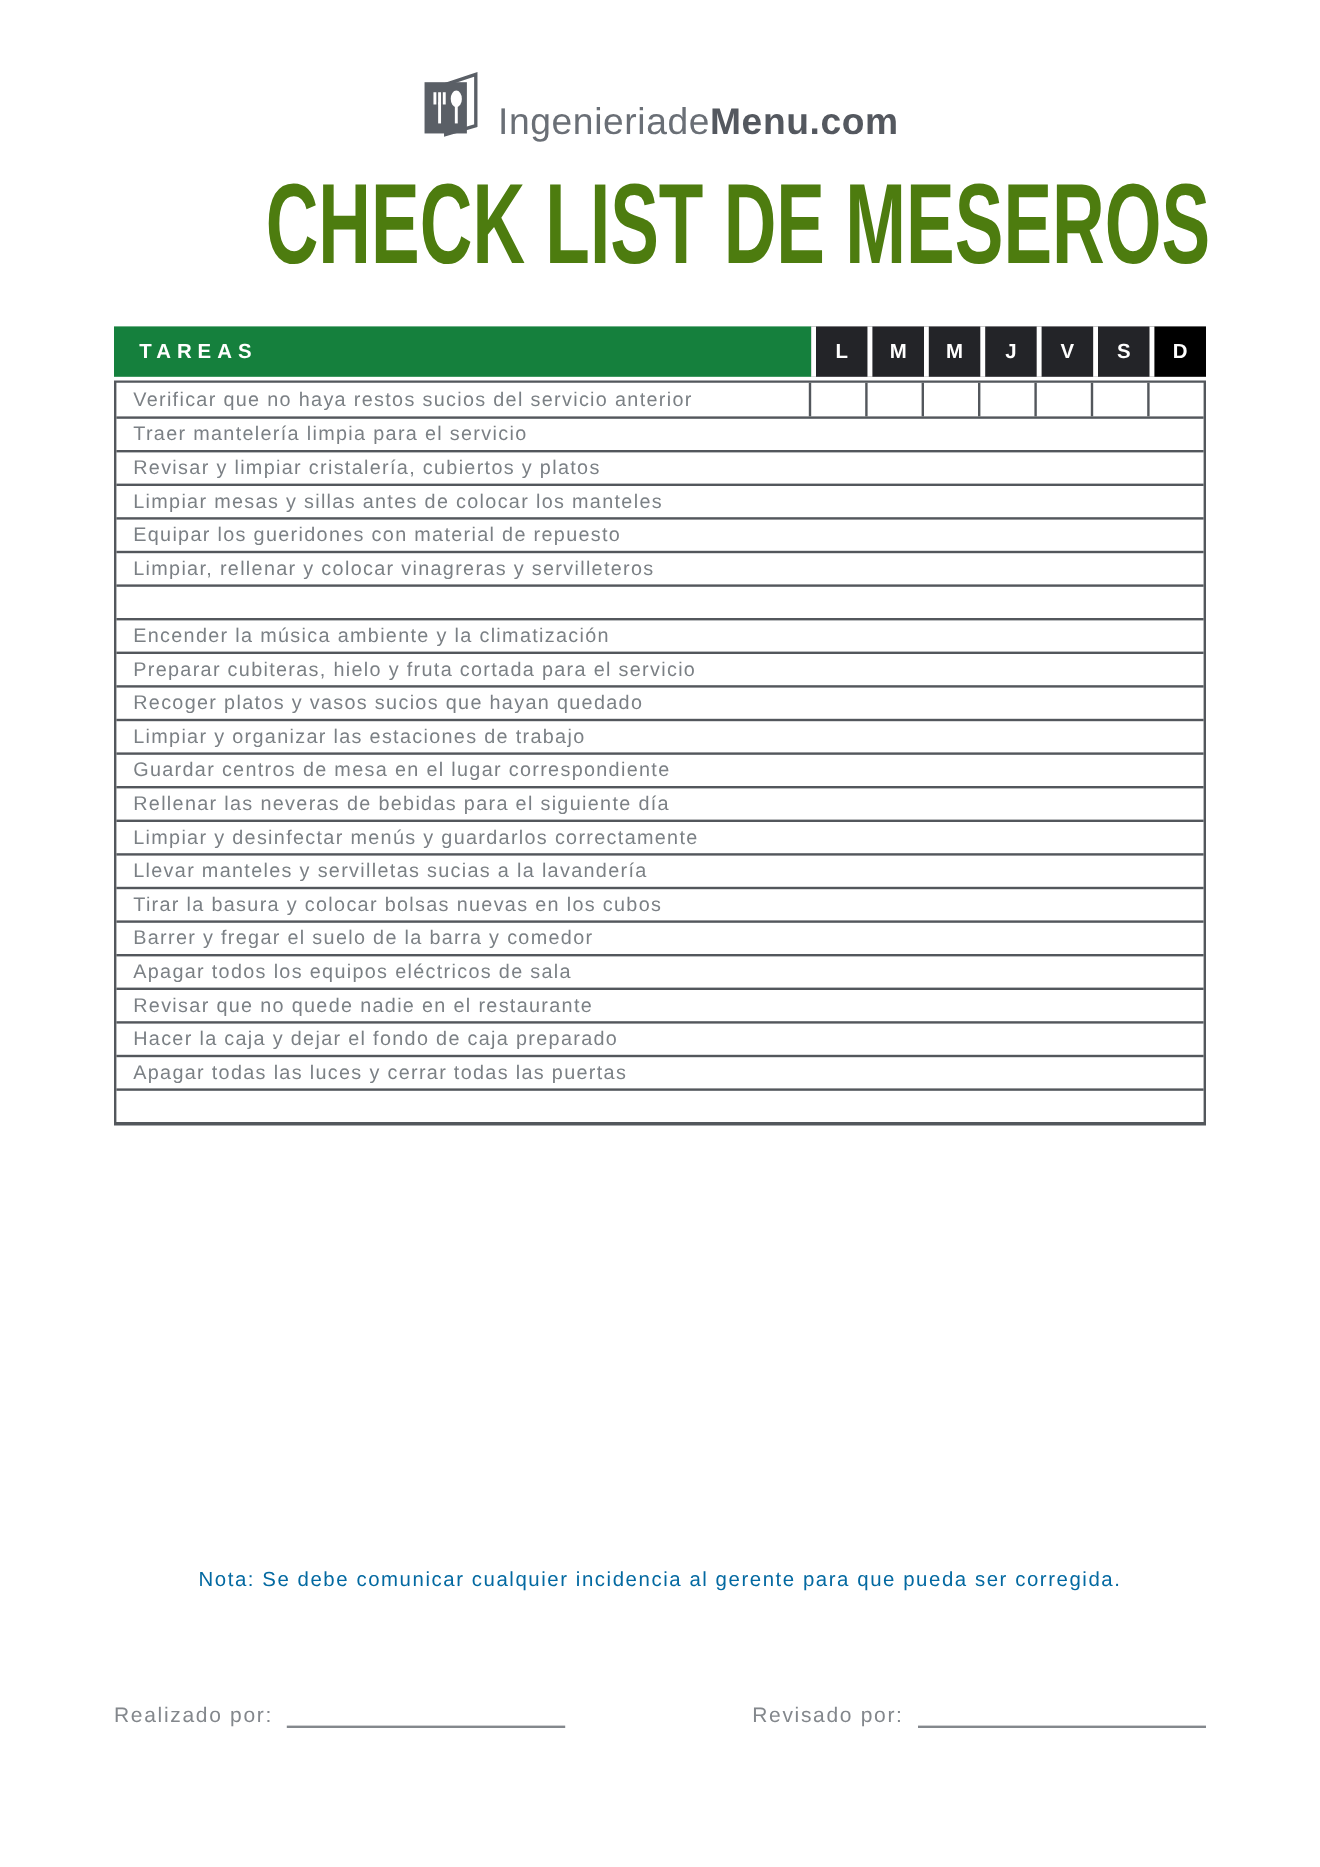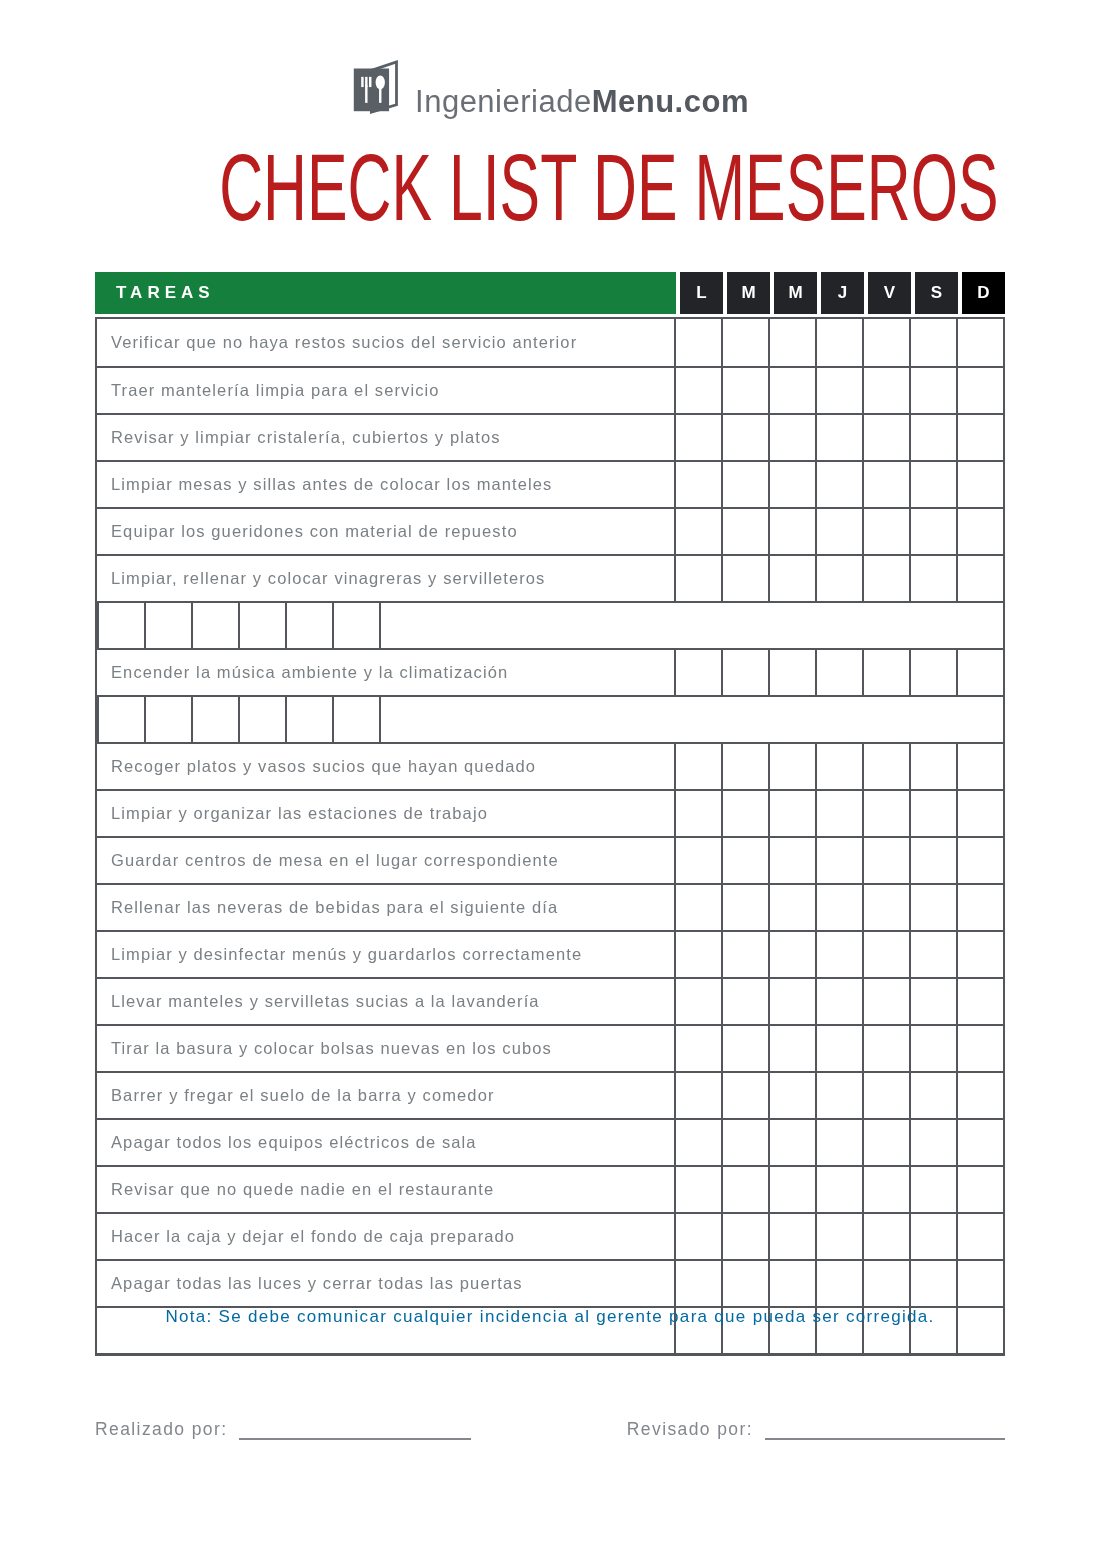--- a/index.html
+++ b/index.html
@@ -19,21 +19,21 @@
     height:72px;
   }
   .logo-text { font-size:31px; color:#5a5f66; letter-spacing:0.5px; }
   .logo-text .lt-light { font-weight:400; color:#6a6f76; }
   .logo-text .lt-bold  { font-weight:700; color:#54585f; }
 
   
   .title {
     position:absolute; top:140px; left:0; width:100%;
     text-align:right;
-    font-size:95px; font-weight:400; color:#b91c1c;
+    font-size:95px; font-weight:700; color:#4d7c0f;
     line-height:1.0;
   }
   .title-inner {
     display:inline-block; white-space:nowrap;
     transform:scaleX(0.64); transform-origin:center;
   }
 
   
   .table { position:absolute; left:95px; top:272px; width:910px; }
 
@@ -45,22 +45,22 @@
   }
   .th-day {
     width:47px; background:#232428; color:#ffffff;
     font-weight:700; font-size:17px;
     display:flex; align-items:center; justify-content:center;
     border-left:4px solid #ffffff;
   }
   .th-day:last-child { background:#000000; }
 
   .tbody { border:2px solid #53575c; border-bottom-width:3px; }
-  .trow { display:flex; height:47px; }
-  .trow + .trow { border-top:2px solid #53575c; }
+  .trow { display:flex; height:28px; }
+  .trow + .trow { border-top:2px solid #53575c;flex-direction:column; }
   .task-cell {
     flex:1; display:flex; align-items:center;
     padding:0 8px 0 14px;
     color:#7b8085; font-size:16.5px; letter-spacing:1.1px;
     overflow:hidden; white-space:nowrap;
   }
   .check-cell { width:47px; border-left:2px solid #53575c; }
   .check-cell:first-of-type {  }
 
   
@@ -192,20 +192,21 @@
       <div class="task-cell">Encender la música ambiente y la climatización</div>
       <div class="check-cell"></div>
       <div class="check-cell"></div>
       <div class="check-cell"></div>
       <div class="check-cell"></div>
       <div class="check-cell"></div>
       <div class="check-cell"></div>
       <div class="check-cell"></div>
     </div>
         <div class="trow">
+      <div class="task-cell">Preparar cubiteras, hielo y fruta cortada para el servicio</div>
       <div class="check-cell"></div>
       <div class="check-cell"></div>
       <div class="check-cell"></div>
       <div class="check-cell"></div>
       <div class="check-cell"></div>
       <div class="check-cell"></div>
       <div class="check-cell"></div>
     </div>
         <div class="trow">
       <div class="task-cell">Recoger platos y vasos sucios que hayan quedado</div>

